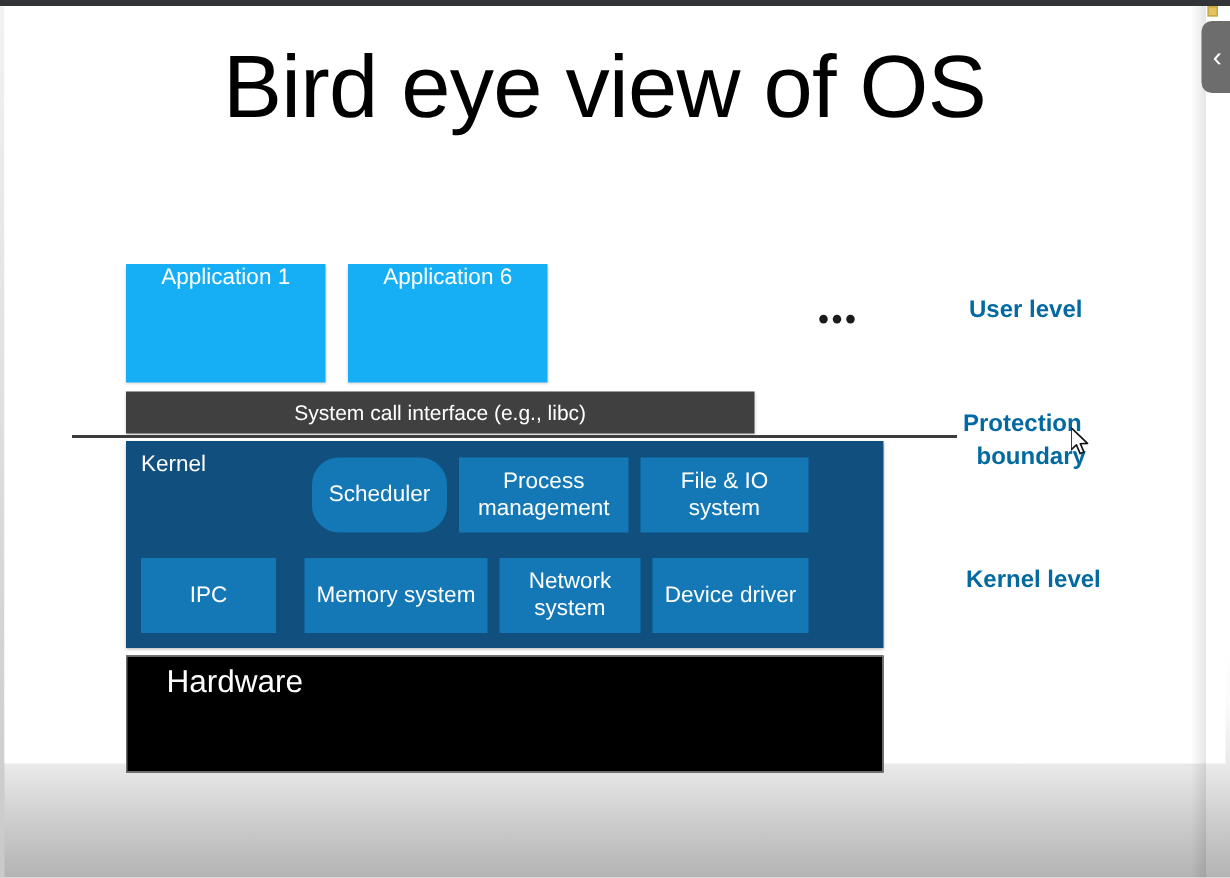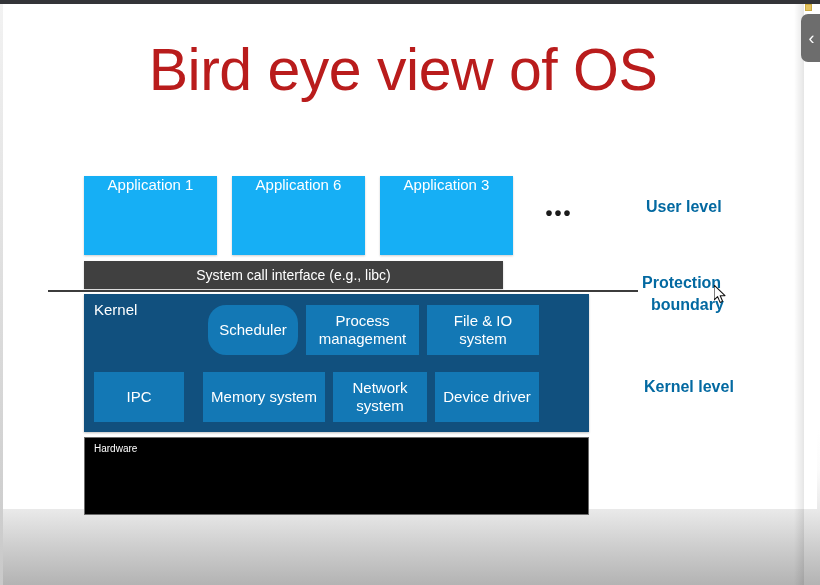--- a/index.html
+++ b/index.html
@@ -48,27 +48,27 @@
   #slide {
     position: absolute;
     left: 3px; top: 4px;
     width: 814px; height: 505px;
     background: #ffffff;
   }
 
   
   #title {
     position: absolute;
-    left: 0; top: 34px;
+    left: 0; top: 22px;
     width: 800px;
     text-align: center;
     font-size: 59px;
     line-height: 64px;
     font-weight: 400;
-    color: #b91c1c;
+    color: #000000;
     letter-spacing: -0.5px;
     font-family: "Liberation Sans", sans-serif;
   }
 
   
   .app-box {
     position: absolute;
     top: 172px;
     height: 79px;
     background: #16aff5;
@@ -157,22 +157,22 @@
   #hardware-block {
     position: absolute;
     left: 81px; top: 433px;
     width: 505px; height: 78px;
     background: #000000;
     border: 1px solid #6b6b6b;
     box-sizing: border-box;
   }
   #hardware-label {
     position: absolute;
-    left: 9px; top: 5px;
-    font-size: 10px;
+    left: 26px; top: 5px;
+    font-size: 21px;
     color: #ffffff;
   }
 
   
   .side-label {
     position: absolute;
     font-size: 16px;
     font-weight: 700;
     color: #0369a1;
     line-height: 22px;
@@ -233,23 +233,20 @@
   <div id="slide">
 
     <div id="title">Bird eye view of OS</div>
 
     <div class="app-box" id="app-1">
       <span>Application 1</span>
     </div>
     <div class="app-box" id="app-2">
       <span>Application 6</span>
     </div>
-    <div class="app-box" id="app-3">
-      <span>Application 3</span>
-    </div>
     <div id="app-ellipsis">•••</div>
 
     <div id="syscall-bar">
       <span>System call interface (e.g., libc)</span>
     </div>
 
     <div id="boundary-line"></div>
 
     <div id="kernel-block">
       <div id="kernel-label">Kernel</div>

